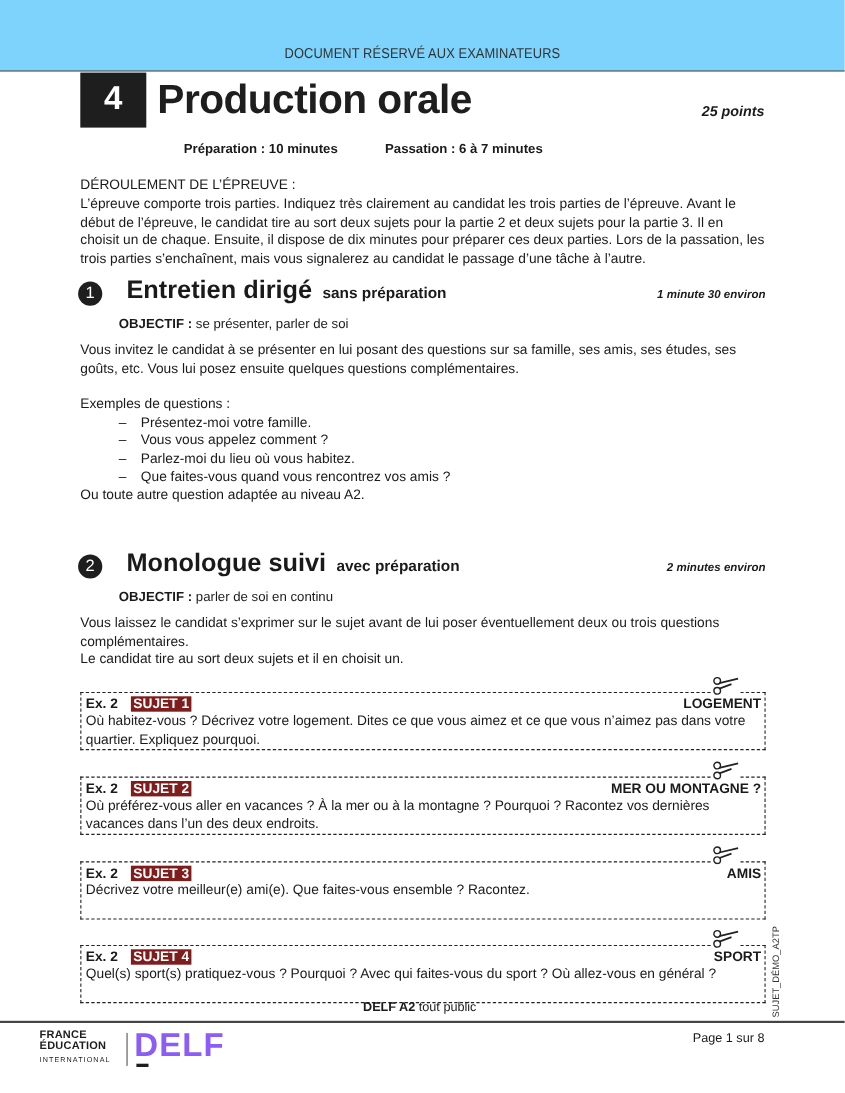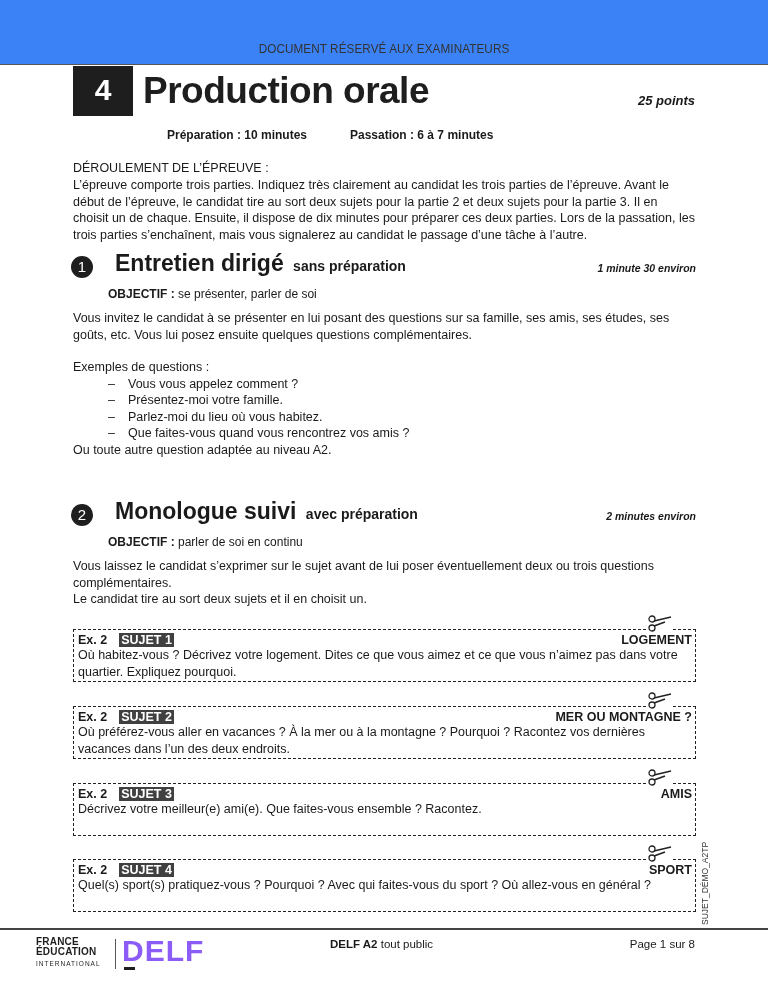--- a/index.html
+++ b/index.html
@@ -1,19 +1,19 @@
 <!DOCTYPE html>
 <html><head>
 <meta charset="utf-8">
 <style>
   * { box-sizing: border-box; margin: 0; padding: 0; }
   html, body { width: 768px; height: 994px; background: #fff; }
   body { font-family: "Liberation Sans", sans-serif; color: #1a1a1a; position: relative; overflow: hidden; }
 
-  .top-band { position: absolute; left: 0; top: 0; width: 768px; height: 65px; background: #3b82f6; border-bottom: 1.5px solid #555; }
+  .top-band { position: absolute; left: 0; top: 0; width: 768px; height: 65px; background: #7dd3fc; border-bottom: 1.5px solid #555; }
   .top-band .reserved { position: absolute; left: 0; right: 0; top: 41px; text-align: center; font-size: 13px; color: #333; letter-spacing: 0.1px; font-family: "Liberation Sans", sans-serif; transform: scaleX(0.9); }
 
   .part-box { position: absolute; left: 73px; top: 66px; width: 60px; height: 50px; background: #1e1e1e; color: #fff; font-weight: bold; font-size: 30px; text-align: center; line-height: 48px; }
   .part-title { position: absolute; left: 143px; top: 70px; font-size: 37px; font-weight: bold; color: #1e1e1e; letter-spacing: -0.5px; }
   .points { position: absolute; right: 73px; top: 93px; font-size: 13px; font-weight: bold; font-style: italic; }
 
   .prep { position: absolute; left: 143px; top: 128px; font-size: 12px; font-weight: bold; padding-left: 24px; }
   .pass { position: absolute; left: 350px; top: 128px; font-size: 12px; font-weight: bold; }
 
   .body-text { position: absolute; left: 73px; width: 623px; font-size: 12.5px; line-height: 16.5px; color: #1a1a1a; }
@@ -29,36 +29,36 @@
   .objectif { position: absolute; left: 108px; font-size: 12px; }
   .objectif b { font-weight: bold; }
 
   .questions { list-style: none; margin-left: 35px; }
   .questions li { position: relative; padding-left: 20px; }
   .questions li::before { content: "\2013"; position: absolute; left: 0; }
 
   .sujet { position: absolute; left: 73px; width: 623px; border: 1.3px dashed #222; padding: 2px 3px 3px 4px; font-size: 12.5px; line-height: 16.5px; }
   .sujet .row1 { position: relative; height: 15px; }
   .sujet .ex { font-weight: bold; }
-  .sujet .badge { display: inline-block; background: #404040; color: #fff; font-weight: bold; padding: 0 2px; margin-left: 12px; line-height: 14px; }
+  .sujet .badge { display: inline-block; background: #7f1d1d; color: #fff; font-weight: bold; padding: 0 2px; margin-left: 12px; line-height: 14px; }
   .sujet .stitle { position: absolute; left: 0; right: 0; top: 0; text-align: right; font-weight: bold; pointer-events: none; }
   .scissors { position: absolute; right: 22px; top: -16px; width: 26px; height: 18px; background: #fff; }
 
   .vert-code { position: absolute; left: 700px; top: 925px; transform-origin: left top; transform: rotate(-90deg); font-size: 8.5px; color: #333; white-space: nowrap; }
 
   .bottom-rule { position: absolute; left: 0; top: 928px; width: 768px; height: 1.5px; background: #444; }
 
   .logo { position: absolute; left: 36px; top: 937px; }
   .logo .fei { position: absolute; left: 0; top: 0; font-weight: bold; font-size: 10px; line-height: 10px; color: #1e1e1e; letter-spacing: 0.2px; }
   .logo .fei .intl { font-weight: normal; font-size: 6.5px; letter-spacing: 1px; display: block; margin-top: 2px; }
   .logo .divider { position: absolute; left: 79px; top: 2px; width: 1px; height: 30px; background: #555; }
   .logo .delf { position: absolute; left: 86px; top: -3px; font-size: 30px; font-weight: bold; color: #8b5cf6; letter-spacing: 1px; }
   .logo .delf-bar { position: absolute; left: 88px; top: 30px; width: 11px; height: 2.5px; background: #1e1e1e; }
 
-  .footer-center { position: absolute; left: 330px; top: 938px; font-size: 11.5px; }
+  .footer-center { position: absolute; left: 330px; top: 910px; font-size: 11.5px; }
   .footer-center b { font-weight: bold; }
   .footer-right { position: absolute; right: 73px; top: 938px; font-size: 11.5px; }
 </style>
 </head>
 <body>
 
 <div class="top-band">
   <div class="reserved">DOCUMENT RÉSERVÉ AUX EXAMINATEURS</div>
 </div>
 
@@ -79,22 +79,22 @@
   </div>
   <div class="sec-time">1 minute 30 environ</div>
 </div>
 <div class="objectif" style="top:287px;">
   <b>OBJECTIF :</b><span> se présenter, parler de soi</span>
 </div>
 <div class="body-text" style="top:310px;">Vous invitez le candidat à se présenter en lui posant des questions sur sa famille, ses amis, ses études, ses goûts, etc. Vous lui posez ensuite quelques questions complémentaires.</div>
 <div class="body-text" style="top:359px;">
   <div>Exemples de questions :</div>
   <ul class="questions">
+    <li>Présentez-moi votre famille.</li>
     <li>Vous vous appelez comment ?</li>
-    <li>Présentez-moi votre famille.</li>
     <li>Parlez-moi du lieu où vous habitez.</li>
     <li>Que faites-vous quand vous rencontrez vos amis ?</li>
   </ul>
   <div>Ou toute autre question adaptée au niveau A2.</div>
 </div>
 
 <div class="sec-head" style="top:502px;">
   <div class="sec-num">2</div>
   <div class="sec-title">
     <span>Monologue suivi</span>

